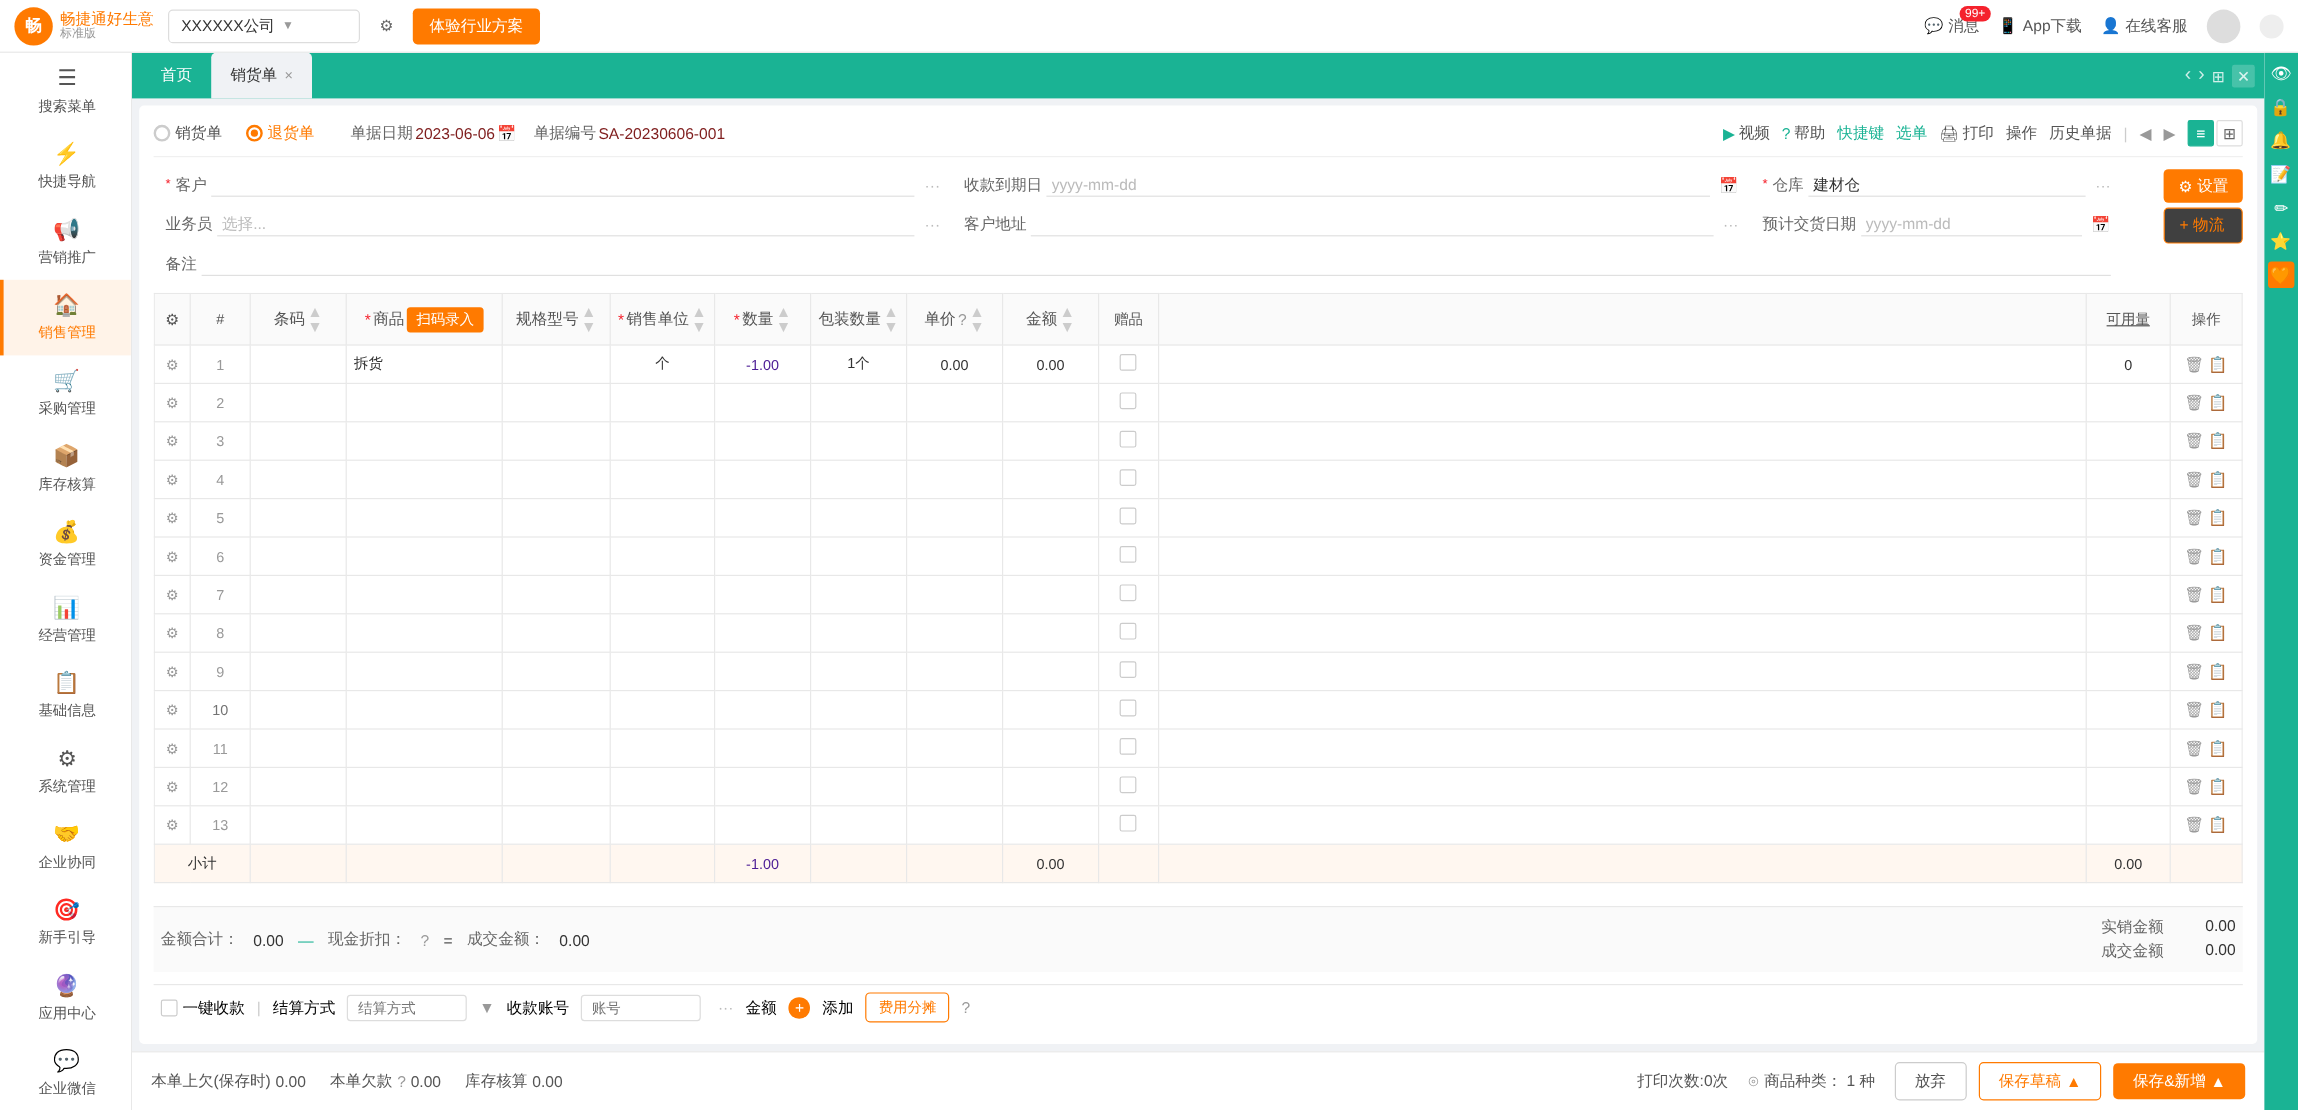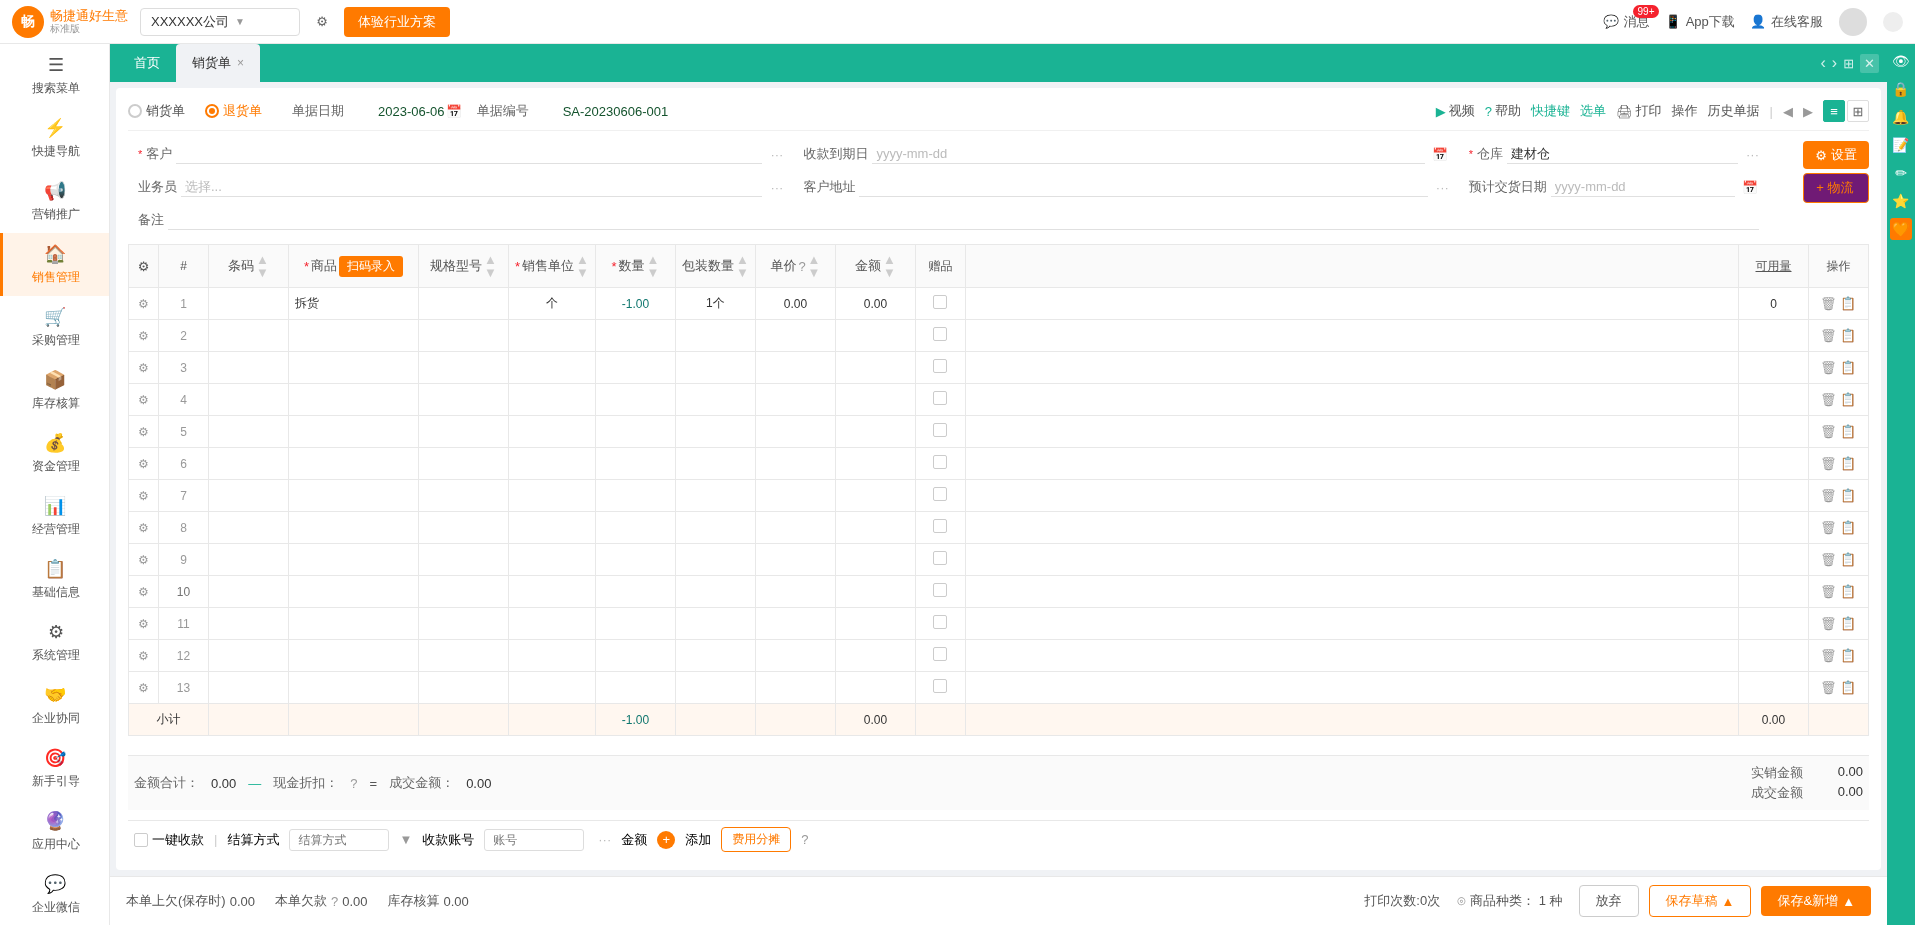--- a/index.html
+++ b/index.html
@@ -45,39 +45,39 @@
     .page-container { flex: 1; overflow-y: auto; background: #fff; margin: 6px; border-radius: 4px; padding: 12px; display: flex; flex-direction: column; gap: 10px; }
 
     
     .doc-type-row { display: flex; align-items: center; gap: 20px; }
     .radio-item { display: flex; align-items: center; gap: 4px; cursor: pointer; color: #555; }
     .radio-circle { width: 14px; height: 14px; border-radius: 50%; border: 2px solid #ccc; display: inline-block; }
     .radio-circle.checked { border-color: #ff7a00; background: #fff; position: relative; }
     .radio-circle.checked::after { content: ''; position: absolute; top: 2px; left: 2px; width: 6px; height: 6px; border-radius: 50%; background: #ff7a00; }
     .doc-meta { display: flex; align-items: center; gap: 2px; margin-left: 20px; color: #555; }
     .doc-meta-label { color: #666; }
-    .doc-meta-value { color: #14532d; font-weight: 500; margin-left: 32px; }
+    .doc-meta-value { color: #7f1d1d; font-weight: 500; }
     .calendar-icon { color: #1ab394; cursor: pointer; }
     .toolbar-right { margin-left: auto; display: flex; align-items: center; gap: 10px; }
     .toolbar-btn { display: flex; align-items: center; gap: 3px; color: #555; cursor: pointer; font-size: 12px; }
     .toolbar-btn .icon { color: #1ab394; }
     .list-view-btns { display: flex; gap: 2px; }
     .view-btn { width: 22px; height: 22px; display: flex; align-items: center; justify-content: center; border: 1px solid #ddd; cursor: pointer; border-radius: 2px; color: #666; }
     .view-btn.active { background: #1ab394; color: #fff; border-color: #1ab394; }
     .field-label { color: #666; white-space: nowrap; font-size: 13px; }
     .field-dots { color: #bbb; cursor: pointer; margin-left: 4px; }
     .field-calendar { color: #1ab394; cursor: pointer; margin-left: 4px; }
     .action-btn-orange { background: #ff7a00; color: #fff; border: none; border-radius: 4px; padding: 5px 12px; cursor: pointer; font-size: 13px; display: flex; align-items: center; gap: 4px; }
-    .action-btn-outline { background: #701a75; color: #ff7a00; border: 1px solid #ff7a00; border-radius: 4px; padding: 5px 12px; cursor: pointer; font-size: 13px; display: flex; align-items: center; gap: 4px; }
+    .action-btn-outline { background: #404040; color: #ff7a00; border: 1px solid #ff7a00; border-radius: 4px; padding: 5px 12px; cursor: pointer; font-size: 13px; display: flex; align-items: center; gap: 4px; }
 
     
     .data-table { width: 100%; border-collapse: collapse; border: 1px solid #e8e8e8; flex: 1; }
     .data-table th { background: #fafafa; border: 1px solid #e8e8e8; padding: 8px 6px; color: #555; font-weight: normal; white-space: nowrap; text-align: center; font-size: 12px; }
     .data-table td { border: 1px solid #e8e8e8; padding: 6px; color: #333; font-size: 12px; text-align: center; height: 32px; }
-    .data-table td.red { color: #0f766e; }
+    .data-table td.red { color: #4c1d95; }
     .data-table td.align-left { text-align: left; }
     .data-table tr.subtotal td { background: #fff7f0; font-weight: 500; }
     .scan-btn { background: #ff7a00; color: #fff; border: none; border-radius: 3px; padding: 2px 8px; cursor: pointer; font-size: 12px; }
     .req-mark { color: #f5222d; }
     .th-sort { display: flex; align-items: center; justify-content: center; gap: 2px; }
     .sort-arrows { display: flex; flex-direction: column; color: #ccc; font-size: 8px; line-height: 1; }
     .action-icons { display: flex; gap: 4px; justify-content: center; }
     .action-icon { color: #999; cursor: pointer; }
 
     

